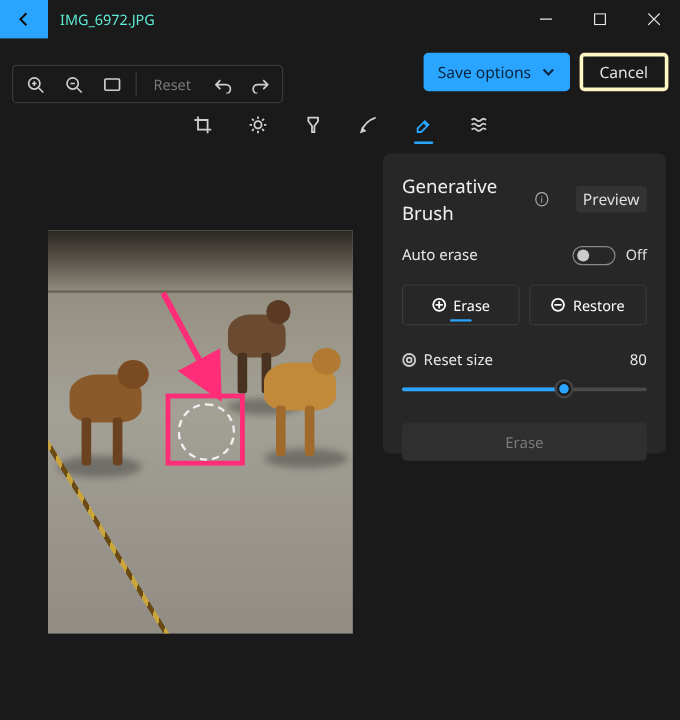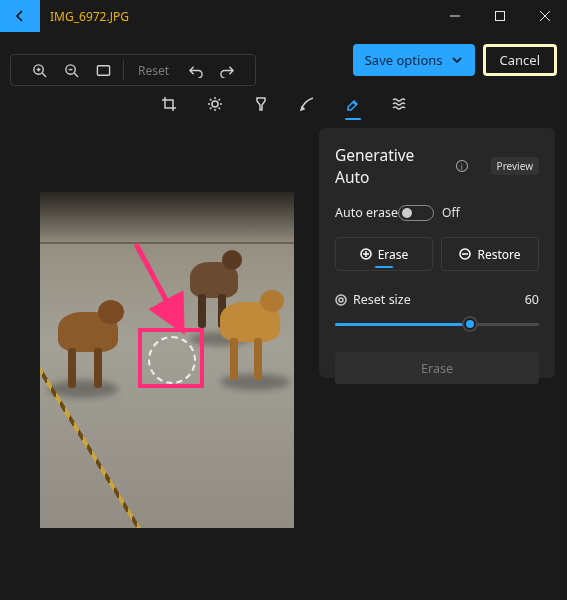--- a/index.html
+++ b/index.html
@@ -2,28 +2,28 @@
 <html><head>
 <meta charset="utf-8">
 <style>
   * { box-sizing: border-box; margin: 0; padding: 0; font-family: "Segoe UI", system-ui, sans-serif; }
   html, body { width: 567px; height: 600px; background: #1a1a1a; color: #e8e8e8; overflow: hidden; }
 
   
   .titlebar { height: 32px; display: flex; align-items: stretch; background: #1a1a1a; }
   .back-btn { width: 40px; background: #2aa5ff; display: flex; align-items: center; justify-content: center; cursor: pointer; }
   .back-btn svg { width: 16px; height: 16px; fill: #0a0a0a; }
-  .title-text { flex: 1; display: flex; align-items: center; padding-left: 10px; font-size: 12px; color: #eab308; }
+  .title-text { flex: 1; display: flex; align-items: center; padding-left: 10px; font-size: 12px; color: #5eead4; }
   .win-controls { display: flex; }
   .win-btn { width: 45px; display: flex; align-items: center; justify-content: center; cursor: pointer; }
   .win-btn svg { width: 10px; height: 10px; stroke: #e8e8e8; stroke-width: 1; fill: none; }
 
   
   .toolbar { height: 40px; margin: 8px 10px 0 10px; display: flex; align-items: center; }
-  .tool-group { display: flex; align-items: center; gap: 4px; border: 1px solid #3a3a3a; border-radius: 4px; padding: 2px 14px; height: 32px; margin-top: 20px; }
+  .tool-group { display: flex; align-items: center; gap: 4px; border: 1px solid #3a3a3a; border-radius: 4px; padding: 2px 4px; height: 32px; margin-top: 20px; }
   .tool-btn { width: 28px; height: 28px; display: flex; align-items: center; justify-content: center; cursor: pointer; border-radius: 3px; }
   .tool-btn svg { width: 15px; height: 15px; stroke: #cfcfcf; fill: none; stroke-width: 1.5; }
   .divider { width: 1px; height: 20px; background: #3a3a3a; margin: 0 2px; }
   .reset-btn { font-size: 12px; color: #7a7a7a; padding: 0 8px; cursor: pointer; }
   .spacer { flex: 1; }
   .save-btn { height: 32px; background: #2aa5ff; border-radius: 4px; padding: 0 12px; display: flex; align-items: center; gap: 8px; cursor: pointer; font-size: 13px; color: #0a2540; }
   .save-btn svg { width: 12px; height: 12px; stroke: #0a2540; fill: none; stroke-width: 1.8; }
   .cancel-btn { height: 32px; border: 3px solid #fef9c3; border-radius: 4px; padding: 0 14px; display: flex; align-items: center; cursor: pointer; font-size: 13px; margin-left: 8px; color: #e0e0e0; }
 
   
@@ -68,22 +68,22 @@
   .arrow-anno { position: absolute; top: 46px; left: 88px; }
   .arrow-anno svg { width: 70px; height: 100px; }
   .sel-box { position: absolute; top: 136px; left: 98px; width: 66px; height: 60px; border: 4px solid #ff2d77; }
   .brush-circle { position: absolute; top: 144px; left: 108px; width: 48px; height: 48px; border-radius: 50%; border: 2px dashed #f0f0f0; }
 
   
   .panel { width: 236px; background: #272727; border-radius: 6px; margin: 8px 12px 0 0; padding: 16px 16px 0 16px; align-self: flex-start; height: 250px; }
   .panel-title-row { display: flex; align-items: center; gap: 6px; }
   .panel-title { font-size: 15.5px; color: #f0f0f0; }
   .info-icon { width: 12px; height: 12px; border: 1px solid #aaa; border-radius: 50%; display: inline-flex; align-items: center; justify-content: center; font-size: 8px; color: #aaa; }
-  .preview-badge { font-size: 10px; background: #333; border-radius: 3px; padding: 2px 6px; margin-left: 17px; color: #ddd; }
-  .auto-row { display: flex; align-items: center; justify-content: flex-start; margin-top: 16px; font-size: 12.5px; }
+  .preview-badge { font-size: 13px; background: #333; border-radius: 3px; padding: 2px 6px; margin-left: 17px; color: #ddd; }
+  .auto-row { display: flex; align-items: center; justify-content: space-between; margin-top: 16px; font-size: 12.5px; }
   .toggle { width: 36px; height: 16px; border: 1px solid #888; border-radius: 9px; position: relative; cursor: pointer; }
   .toggle .knob { position: absolute; width: 10px; height: 10px; background: #ccc; border-radius: 50%; top: 2px; left: 3px; }
   .off-label { font-size: 12px; margin-left: 8px; color: #e0e0e0; }
   .seg-row { display: flex; gap: 8px; margin-top: 16px; }
   .seg-btn { flex: 1; height: 34px; border: 1px solid #3a3a3a; border-radius: 4px; display: flex; align-items: center; justify-content: center; gap: 6px; font-size: 12px; cursor: pointer; color: #ddd; position: relative; }
   .seg-btn.active { color: #fff; }
   .seg-btn.active::after { content: ""; position: absolute; bottom: 2px; left: 50%; transform: translateX(-50%); width: 18px; height: 2px; background: #2aa5ff; border-radius: 1px; }
   .seg-btn.disabled { color: #ffffff; }
   .seg-btn svg { width: 12px; height: 12px; stroke: currentColor; fill: none; stroke-width: 1.5; }
   .brush-row { display: flex; align-items: center; justify-content: space-between; margin-top: 20px; font-size: 12.5px; }
@@ -251,21 +251,21 @@
             <line x1="8" y1="6" x2="52" y2="88" stroke="#ff2d77" stroke-width="5" marker-end="url(#ah)"></line>
           </svg>
       </div>
       <div class="sel-box"></div>
       <div class="brush-circle"></div>
     </div>
   </div>
 
   <div class="panel">
     <div class="panel-title-row">
-      <span class="panel-title">Generative Auto</span>
+      <span class="panel-title">Generative Brush</span>
       <span class="info-icon">i</span>
       <span class="preview-badge">Preview</span>
     </div>
 
     <div class="auto-row">
       <span>Auto erase</span>
       <span style="display:flex;align-items:center;">
         <span class="toggle">
             <span class="knob"></span>
           </span>
@@ -292,21 +292,21 @@
     </div>
 
     <div class="brush-row">
       <span class="label">
         <svg viewBox="0 0 12 12">
             <circle cx="6" cy="6" r="5"></circle>
             <circle cx="6" cy="6" r="2"></circle>
           </svg>
         <span>Reset size</span>
       </span>
-      <span>60</span>
+      <span>80</span>
     </div>
     <div class="slider">
       <div class="track"></div>
         <div class="track-fill"></div>
         <div class="thumb"></div>
     </div>
 
     <div class="action-row">
       <div class="action-btn">Erase</div>
     </div>

